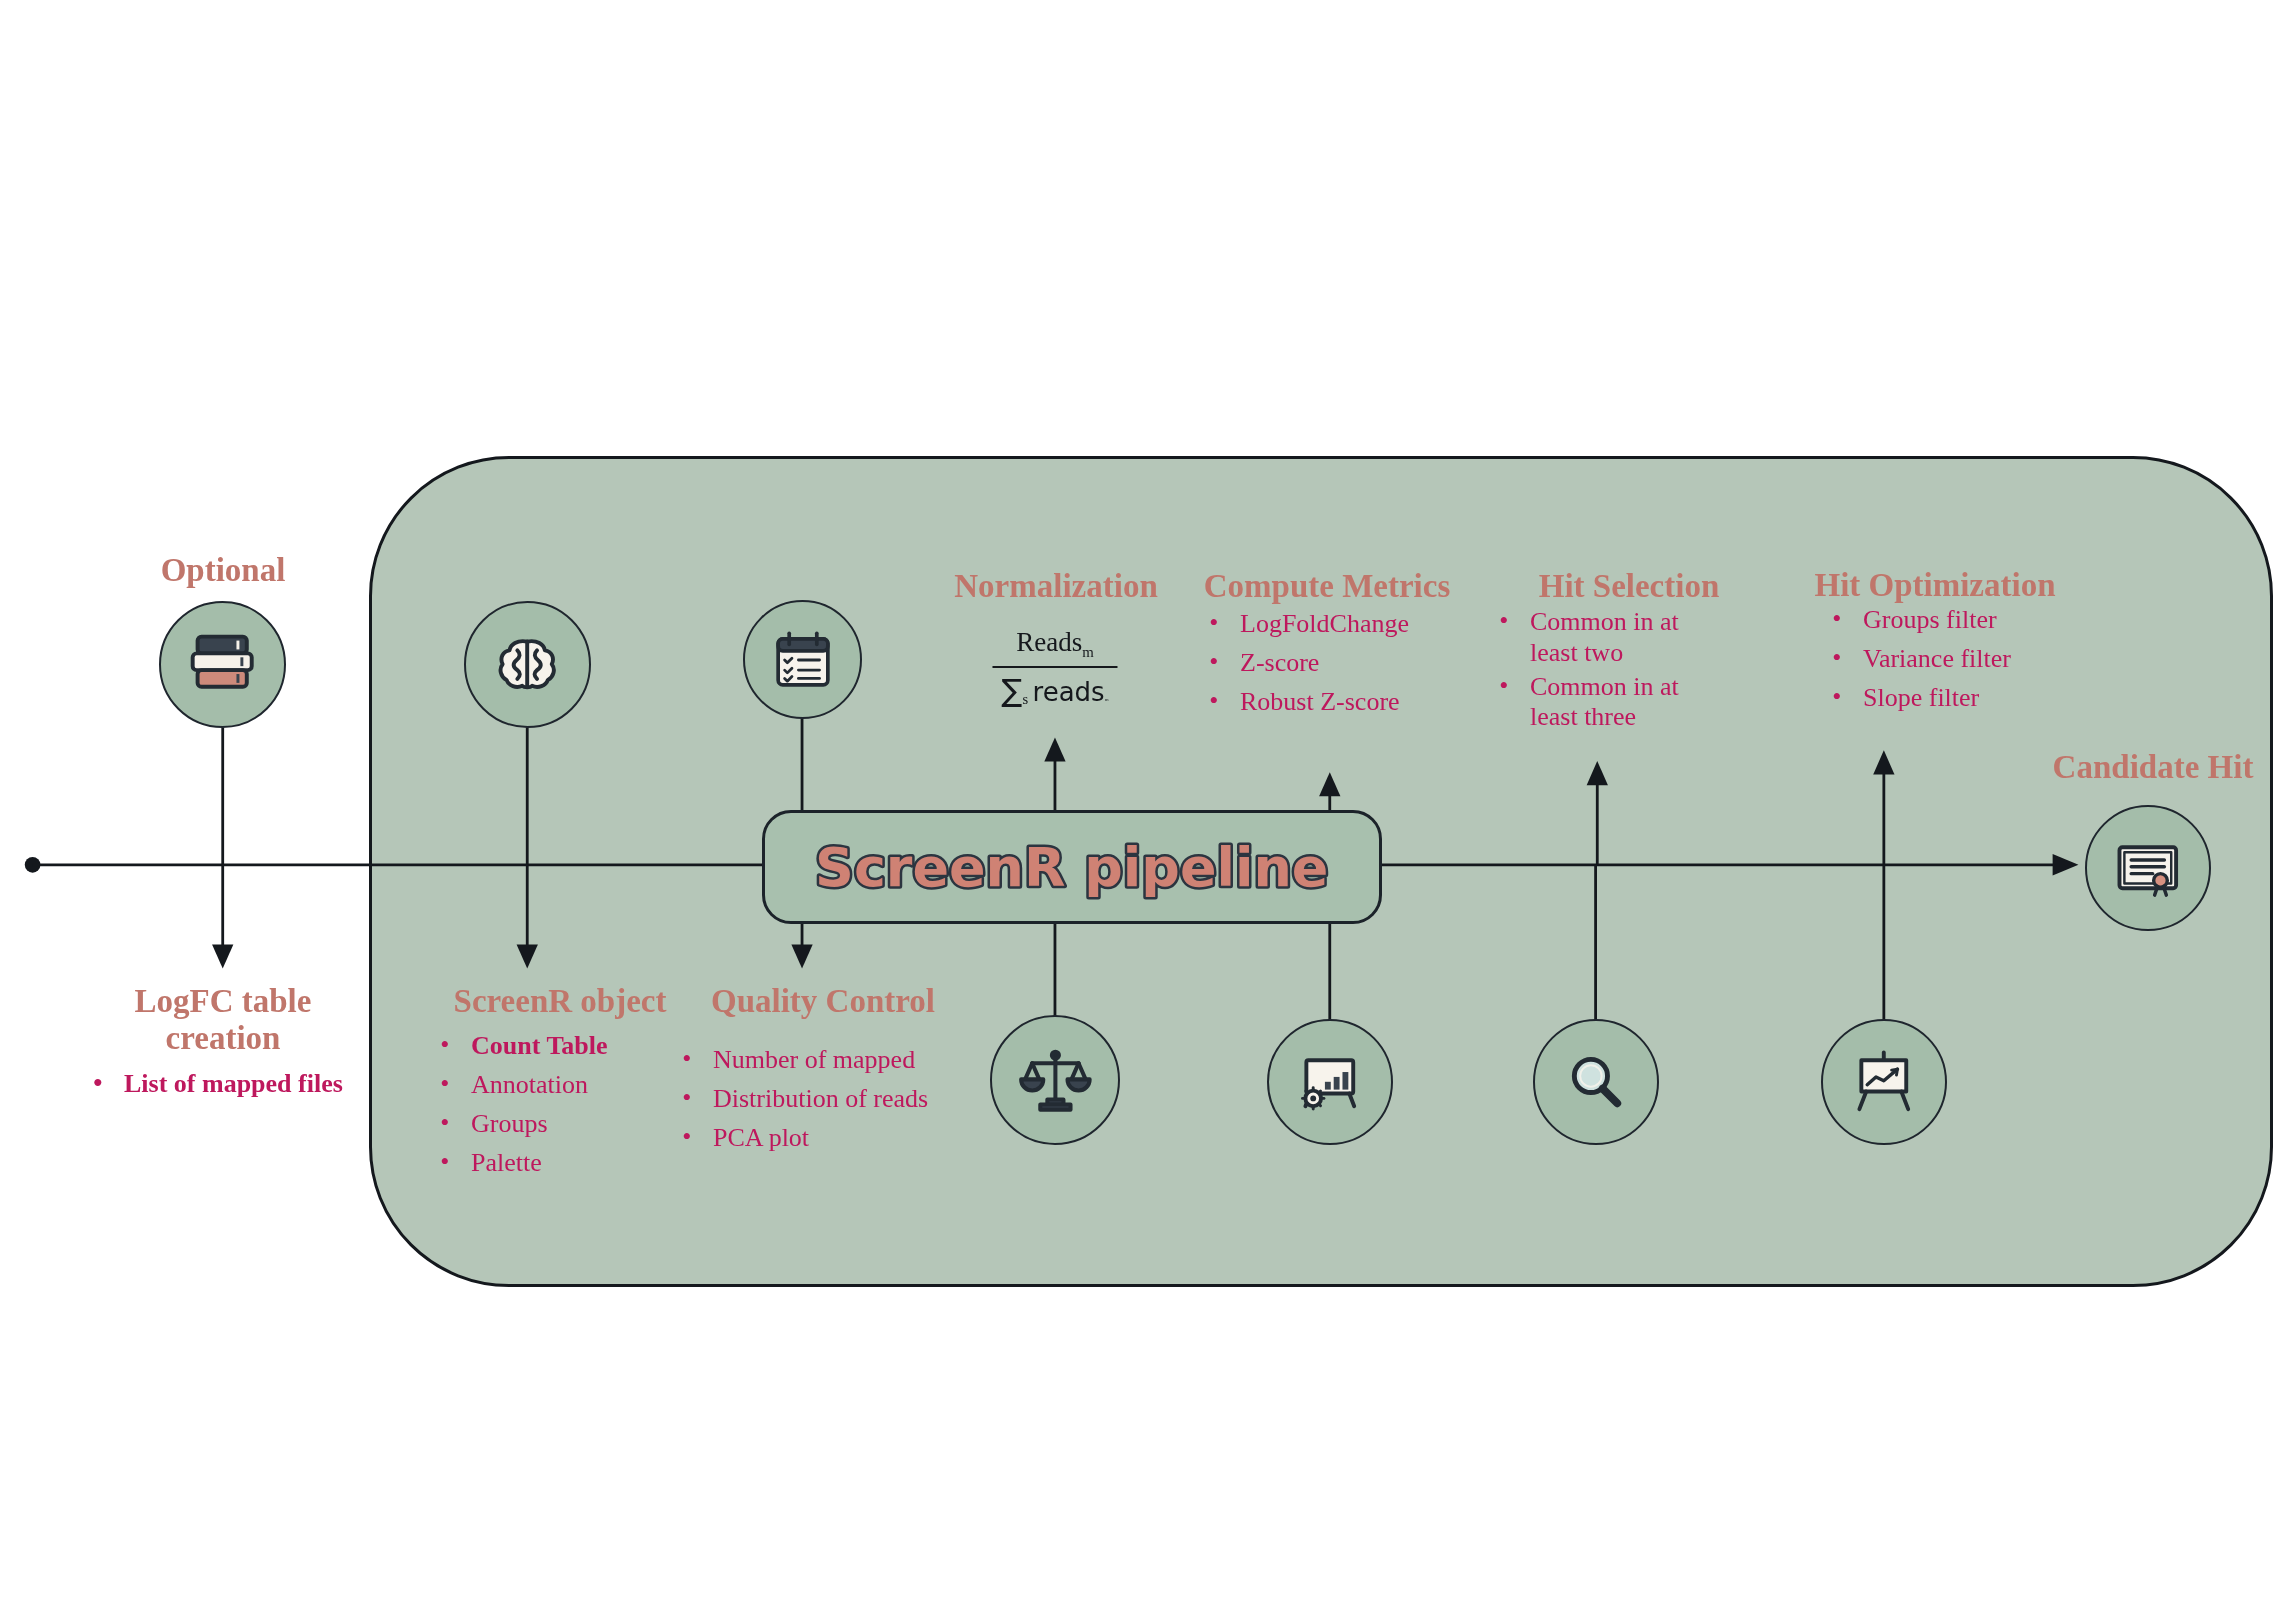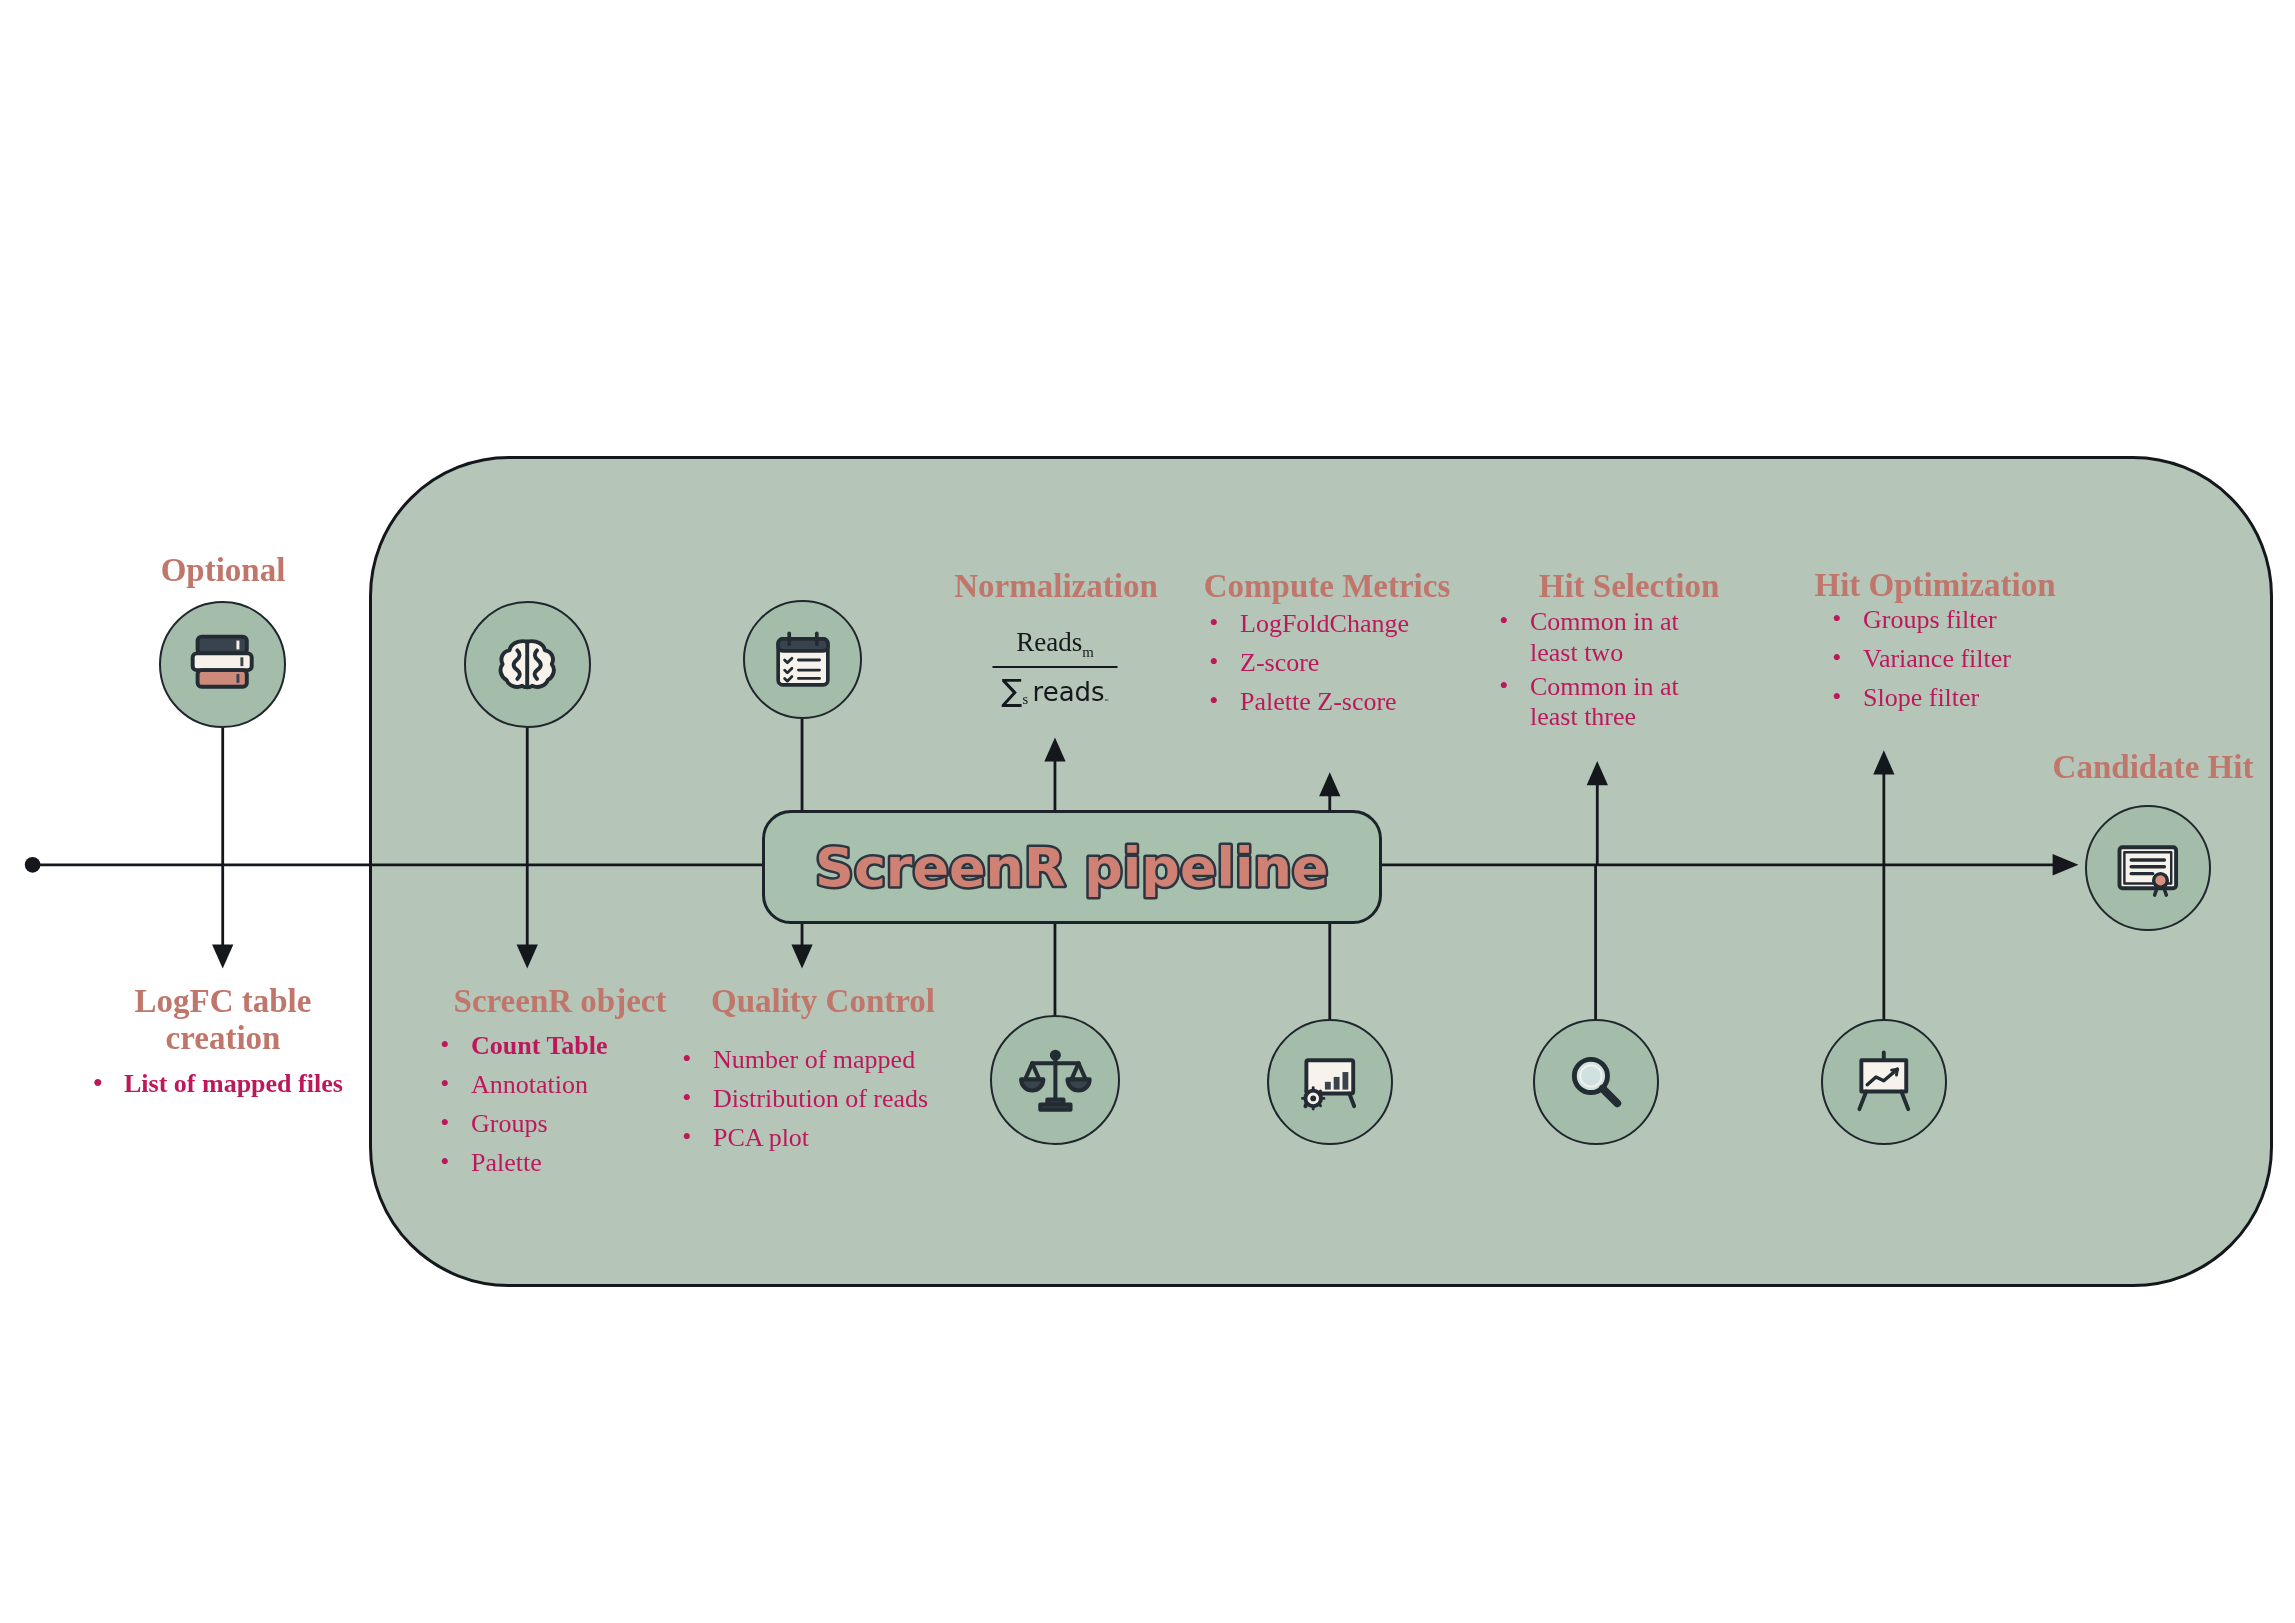--- a/index.html
+++ b/index.html
@@ -200,21 +200,21 @@
         <rect x="35" y="74" width="30" height="5" fill="#39434e"></rect>
       </g>
     </svg>
   </div>
 
   <div class="stage-heading" style="left:1327px;top:568px;">Compute Metrics</div>
 
   <ul class="bullets" style="left:1207px;top:609px;">
     <li><span>LogFoldChange</span></li>
     <li><span>Z-score</span></li>
-    <li><span>Palette Z-score</span></li>
+    <li><span>Robust Z-score</span></li>
   </ul>
 
   <div class="icon-circle" style="left:1267px;top:1019px;width:126px;height:126px;">
     <svg viewBox="0 0 100 100">
       <g stroke="#232b33" stroke-width="4" stroke-linejoin="round" stroke-linecap="round">
         <rect x="26" y="28" width="48" height="34" rx="2" fill="#f7f3ec"></rect>
         <line x1="30" y1="62" x2="25" y2="75"></line>
         <line x1="70" y1="62" x2="75" y2="75"></line>
         <rect x="45" y="50" width="6" height="8" fill="#39434e" stroke="none"></rect>
         <rect x="54" y="45" width="6" height="13" fill="#39434e" stroke="none"></rect>

